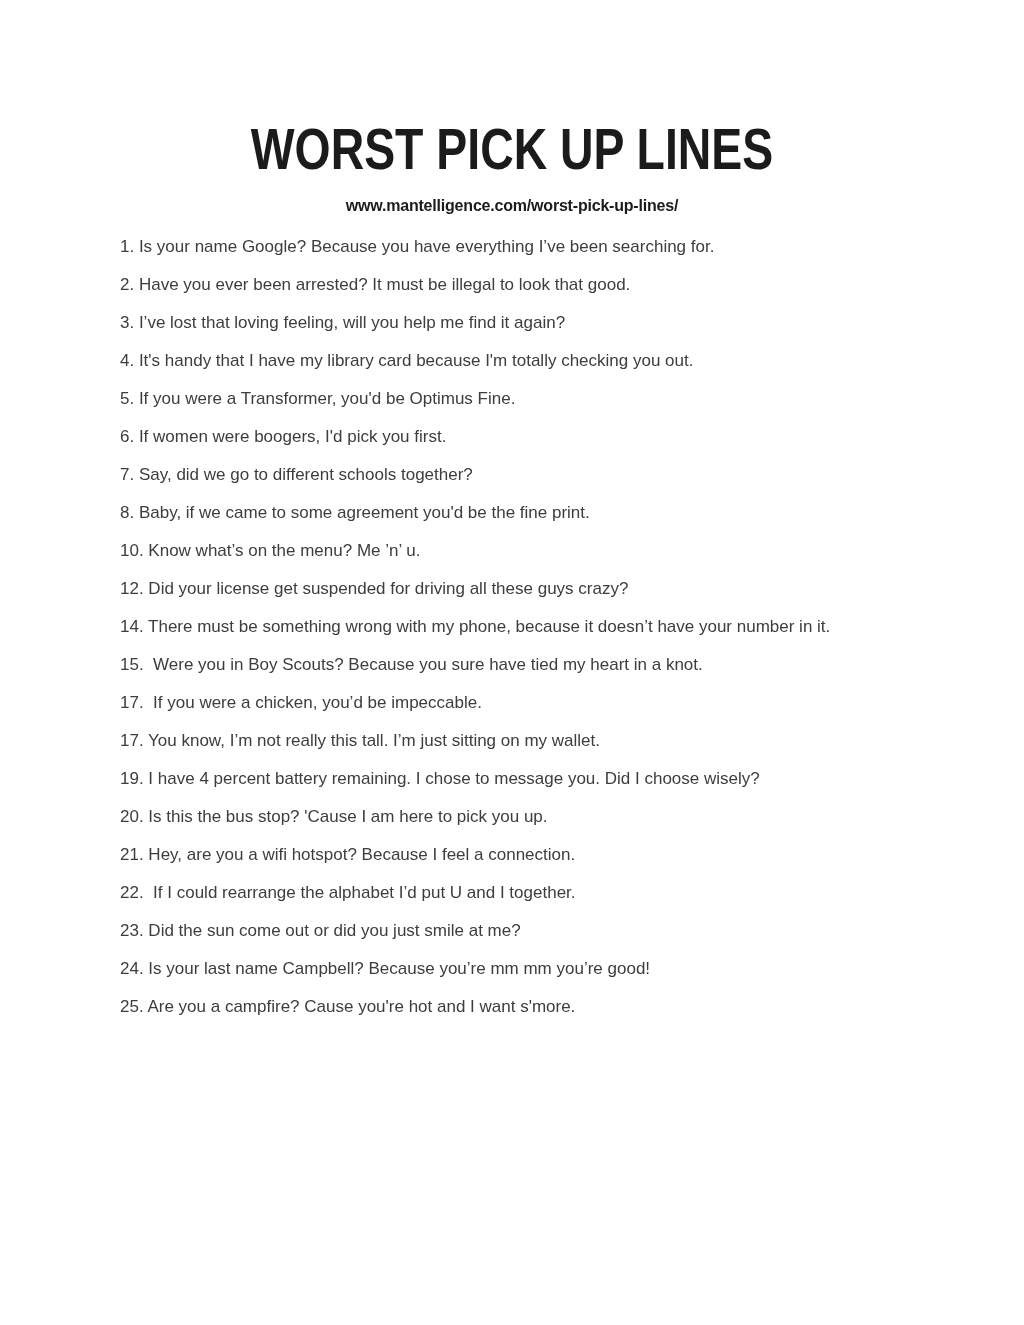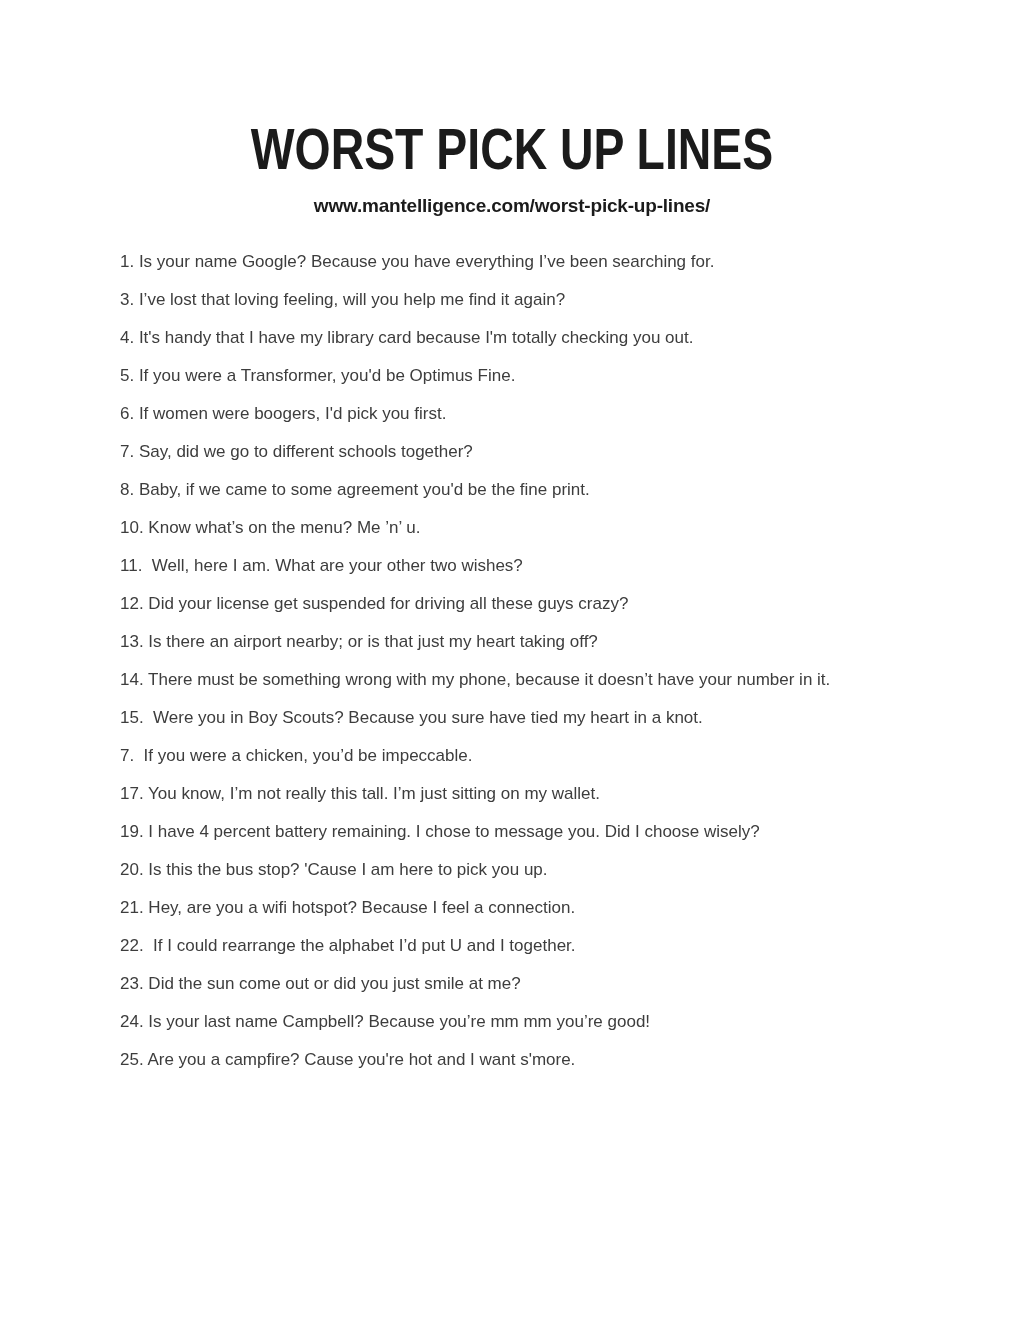--- a/index.html
+++ b/index.html
@@ -29,28 +29,28 @@
     font-weight: 700;
     text-align: center;
     color: var(--heading-text);
     transform: scaleX(0.8);
     transform-origin: 50% 50%;
     white-space: nowrap;
   }
   .url {
     margin: 13px 0 0 0;
     text-align: center;
-    font-size: 19px;
+    font-size: 16px;
     line-height: 22px;
     font-weight: 700;
     letter-spacing: -0.2px;
     color: var(--heading-text);
   }
   .list {
-    margin: 34px 0 0 0;
+    margin: 19px 0 0 0;
     padding: 0 90px 0 120px;
   }
   .line {
     font-size: 17px;
     line-height: 21px;
     margin: 0 0 17px 0;
     color: var(--body-text);
     white-space: pre-wrap; 
   }
 </style>
@@ -59,47 +59,46 @@
 
 <div class="page">
   <h1 class="title">WORST PICK UP LINES</h1>
 
   <div class="url">www.mantelligence.com/worst-pick-up-lines/</div>
 
   <div class="list">
 
       <div class="line">1. Is your name Google? Because you have everything I’ve been searching for.</div>
 
+      <div class="line">2. Have you ever been arrested? It must be illegal to look that good.</div>
 
       <div class="line">3. I’ve lost that loving feeling, will you help me find it again?</div>
 
       <div class="line">4. It's handy that I have my library card because I'm totally checking you out.</div>
 
       <div class="line">5. If you were a Transformer, you'd be Optimus Fine.</div>
 
       <div class="line">6. If women were boogers, I'd pick you first.</div>
 
       <div class="line">7. Say, did we go to different schools together?</div>
 
       <div class="line">8. Baby, if we came to some agreement you'd be the fine print.</div>
 
 
       <div class="line">10. Know what’s on the menu? Me ’n’ u.</div>
 
-      <div class="line">11.  Well, here I am. What are your other two wishes?</div>
 
       <div class="line">12. Did your license get suspended for driving all these guys crazy?</div>
 
-      <div class="line">13. Is there an airport nearby; or is that just my heart taking off?</div>
 
       <div class="line">14. There must be something wrong with my phone, because it doesn’t have your number in it.</div>
 
       <div class="line">15.  Were you in Boy Scouts? Because you sure have tied my heart in a knot.</div>
 
-      <div class="line">7.  If you were a chicken, you’d be impeccable.</div>
+      <div class="line">17.  If you were a chicken, you’d be impeccable.</div>
 
       <div class="line">17. You know, I’m not really this tall. I’m just sitting on my wallet.</div>
 
 
       <div class="line">19. I have 4 percent battery remaining. I chose to message you. Did I choose wisely?</div>
 
       <div class="line">20. Is this the bus stop? 'Cause I am here to pick you up.</div>
 
       <div class="line">21. Hey, are you a wifi hotspot? Because I feel a connection.</div>
 

